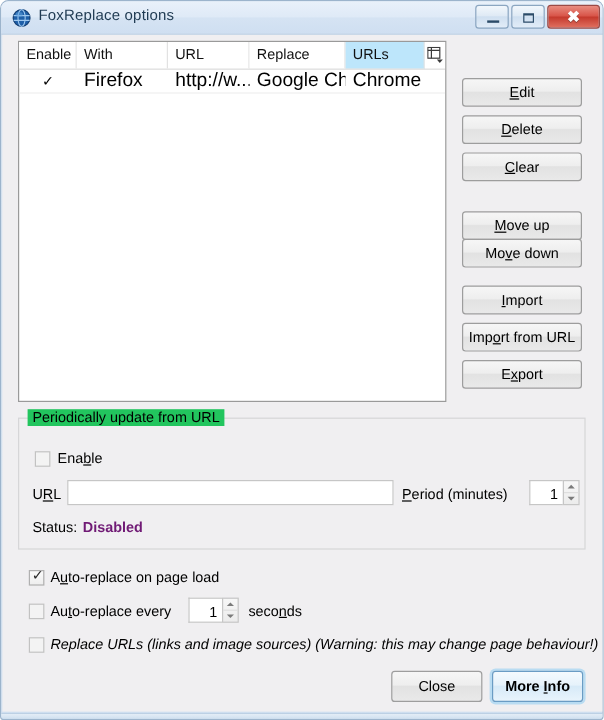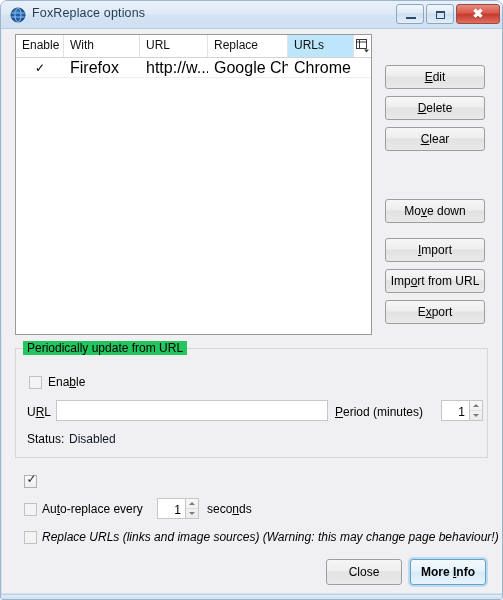--- a/index.html
+++ b/index.html
@@ -226,21 +226,21 @@
     font-size: 12px;
     color: #2a2a2a;
   }
 
   .label {
     position: absolute;
     font-size: 12px;
     color: #000000;
     white-space: nowrap;
   }
-  .label.dim { color: #0f172a; }
+  .label.dim { color: #701a75; font-weight: bold; }
 
   .textfield {
     position: absolute;
     box-sizing: border-box;
     border: 1px solid #c6c6c6;
     background: #ffffff;
     height: 21px;
     font-family: "Liberation Sans", sans-serif;
     font-size: 12px;
     padding: 0 4px;
@@ -363,20 +363,21 @@
         <div class="td" style="width:76px;">Firefox</div>
         <div class="td" style="width:68px;">http://w...</div>
         <div class="td" style="width:80px;">Google Chro...</div>
         <div class="td" style="width:66px;">Chrome</div>
       </div>
     </div>
 
     <button class="btn side-btn" style="top:36px;"><u>E</u>dit</button>
     <button class="btn side-btn" style="top:67px;"><u>D</u>elete</button>
     <button class="btn side-btn" style="top:98px;"><u>C</u>lear</button>
+    <button class="btn side-btn" style="top:147px;"><u>M</u>ove up</button>
     <button class="btn side-btn" style="top:170px;">Mo<u>v</u>e down</button>
     <button class="btn side-btn" style="top:209px;"><u>I</u>mport</button>
     <button class="btn side-btn" style="top:240px;">Imp<u>o</u>rt from URL</button>
     <button class="btn side-btn" style="top:271px;">E<u>x</u>port</button>
 
     <div class="groupbox"></div>
     <div class="group-title">Periodically update from URL</div>
 
     <div style="position:absolute;left:27px;top:347px;">
       <span class="cb dim"></span>
@@ -398,20 +399,21 @@
           </div>
       </div>
     </div>
 
     <div class="label" style="left:25px;top:403px;">Status:</div>
     <div class="label dim" style="left:67px;top:403px;">Disabled</div>
 
     <div style="position:absolute;left:22px;top:446px;">
       <span class="cb checked"></span>
     </div>
+    <div class="label" style="left:40px;top:445px;">A<u>u</u>to-replace on page load</div>
 
     <div style="position:absolute;left:22px;top:474px;">
       <span class="cb dim"></span>
     </div>
     <div class="label" style="left:40px;top:473px;">Au<u>t</u>o-replace every</div>
     <div class="spin-wrap" style="left:155px;top:469px;width:42px;">
       <input class="spin-field" style="width: 28px;" value="1">
       <div class="spin-btns" style="left:28px;">
         <div class="spin-up">
             <span class="arrow up"></span>

